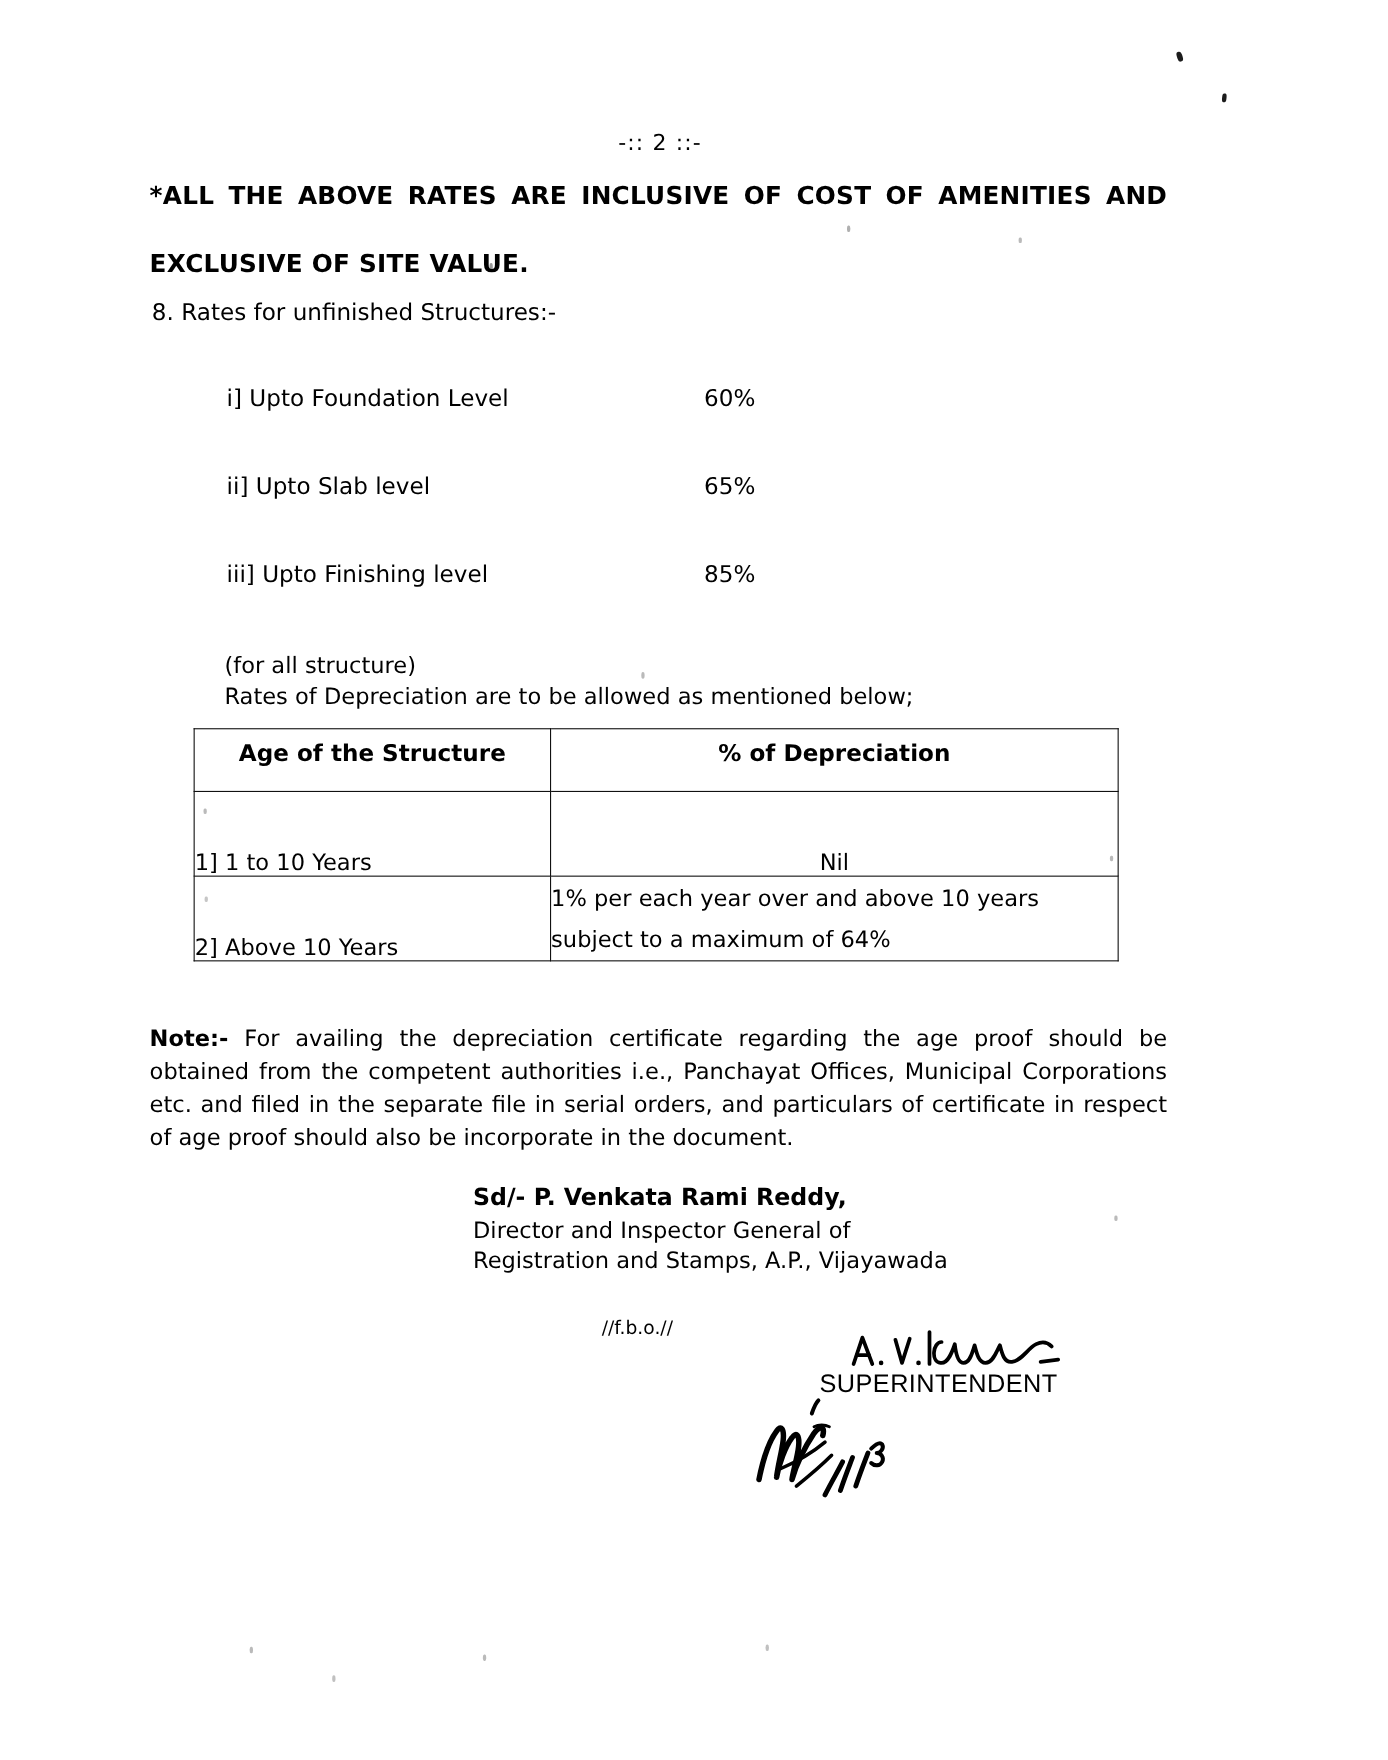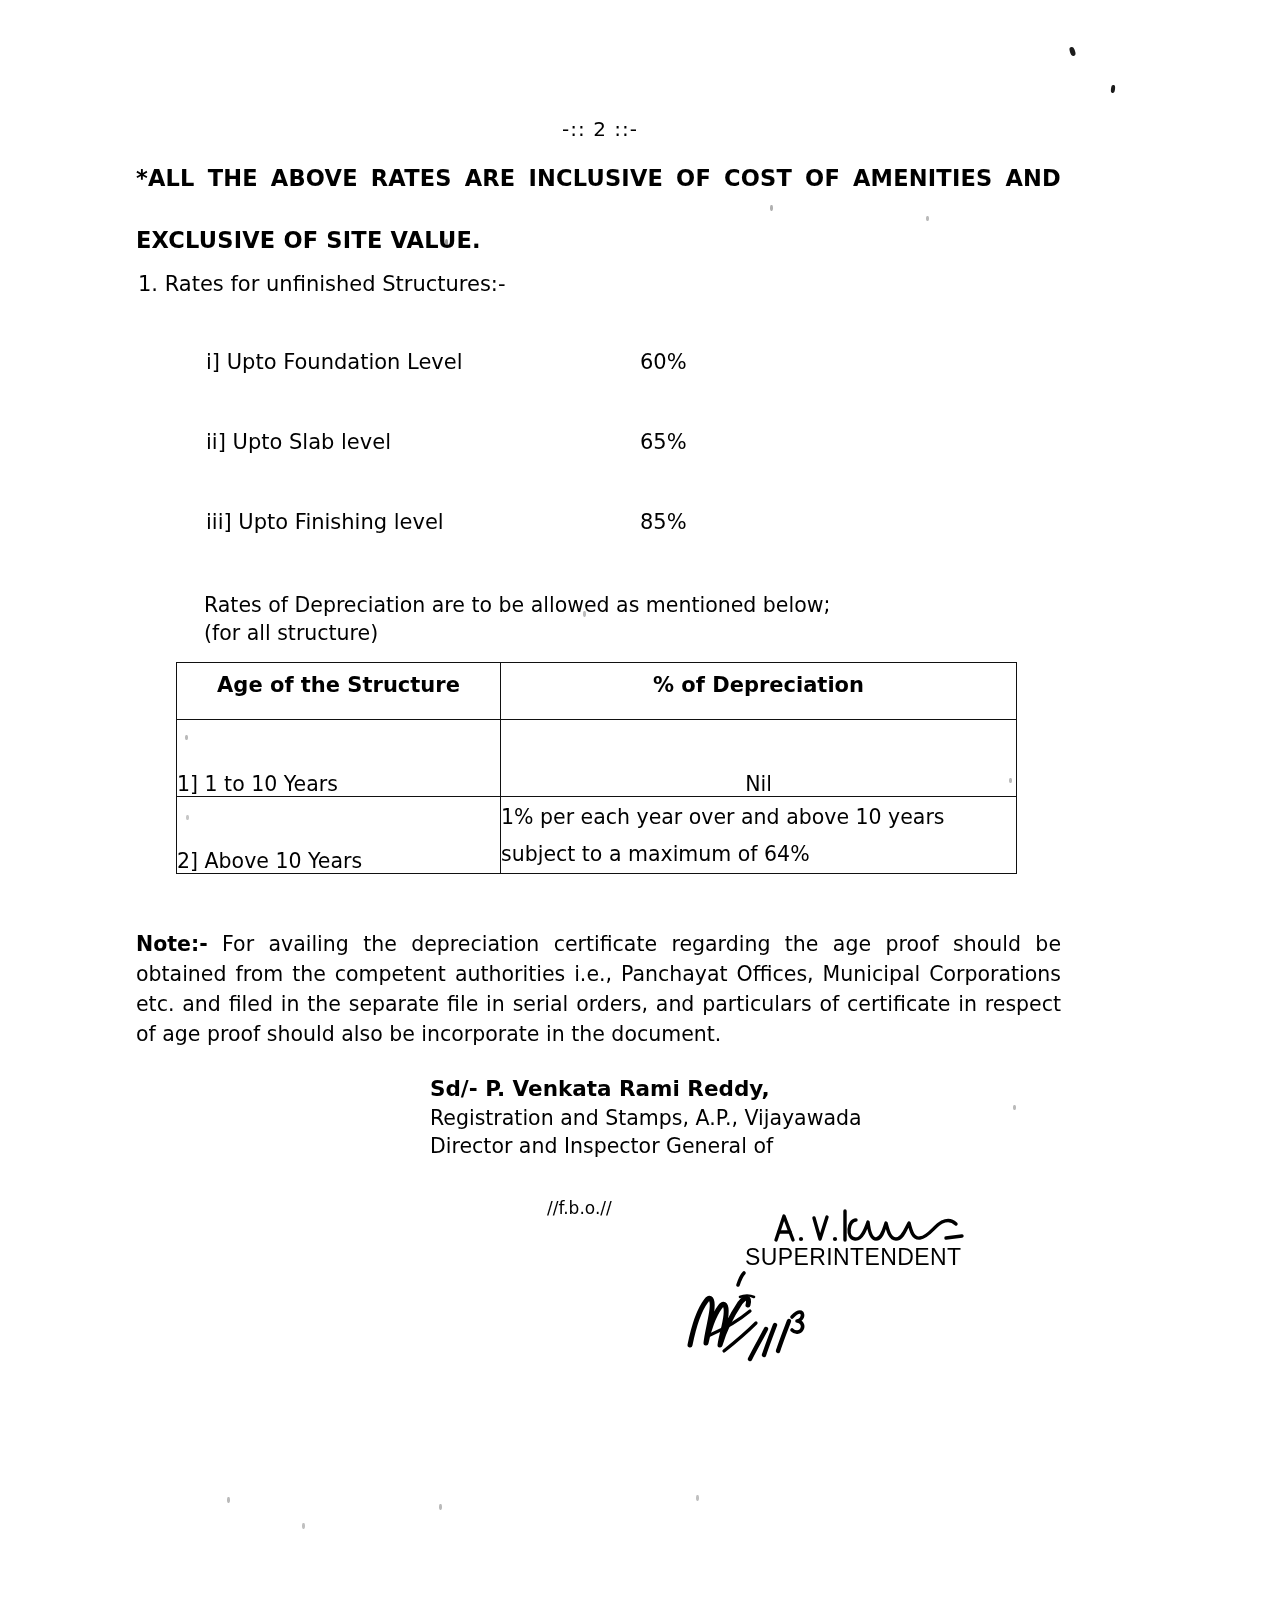--- a/index.html
+++ b/index.html
@@ -217,38 +217,38 @@
   <div class="speck s13"></div>
   <div class="speck s14"></div>
 
   <div class="page-marker">-:: 2 ::-</div>
 
   <div class="heading">
     <span class="l1">*ALL THE ABOVE RATES ARE INCLUSIVE OF COST OF AMENITIES AND</span>
     <span class="l2">EXCLUSIVE OF SITE VALUE.</span>
   </div>
 
-  <div class="section-lead">1. Rates for unfinished Structures:-</div>
+  <div class="section-lead">8. Rates for unfinished Structures:-</div>
 
   <div class="rate-row r0">
     <span class="rate-label">i] Upto Foundation Level</span>
     <span class="rate-value">60%</span>
   </div>
   <div class="rate-row r1">
     <span class="rate-label">ii] Upto Slab level</span>
     <span class="rate-value">65%</span>
   </div>
   <div class="rate-row r2">
     <span class="rate-label">iii] Upto Finishing level</span>
     <span class="rate-value">85%</span>
   </div>
 
   <div class="dep-intro">
+    <div>(for all structure)</div>
     <div>Rates of Depreciation are to be allowed as mentioned below;</div>
-    <div>(for all structure)</div>
   </div>
 
   <table class="dep-table">
     <colgroup>
       <col class="col-age">
       <col class="col-pct">
     </colgroup>
     <thead>
       <tr>
         <th>Age of the Structure</th>
@@ -267,22 +267,22 @@
           <div>subject to a maximum of 64%</div>
         </td>
       </tr>
     </tbody>
   </table>
 
   <p class="note"><b>Note:-</b><span> For availing the depreciation certificate regarding the age proof should be obtained from the competent authorities i.e., Panchayat Offices, Municipal Corporations etc. and filed in the separate file in serial orders, and particulars of certificate in respect of age proof should also be incorporate in the document.</span></p>
 
   <div class="sign-block">
     <div class="sign-name">Sd/- P. Venkata Rami Reddy,</div>
+    <div>Director and Inspector General of</div>
     <div>Registration and Stamps, A.P., Vijayawada</div>
-    <div>Director and Inspector General of</div>
   </div>
 
   <div class="fbo">//f.b.o.//</div>
 
   <svg class="ink ink-supt" width="200" height="56" viewBox="0 0 200 56">
     <g fill="none" stroke="#000" stroke-width="3.4" stroke-linecap="round" stroke-linejoin="round">
       <path d="M6 42 L14 18 L23 42"></path>
       <path d="M9 34 L20 34"></path>
       <circle cx="31" cy="41" r="2.1" fill="#000" stroke="none"></circle>
       <path d="M44 20 L50 41 L57 19"></path>

